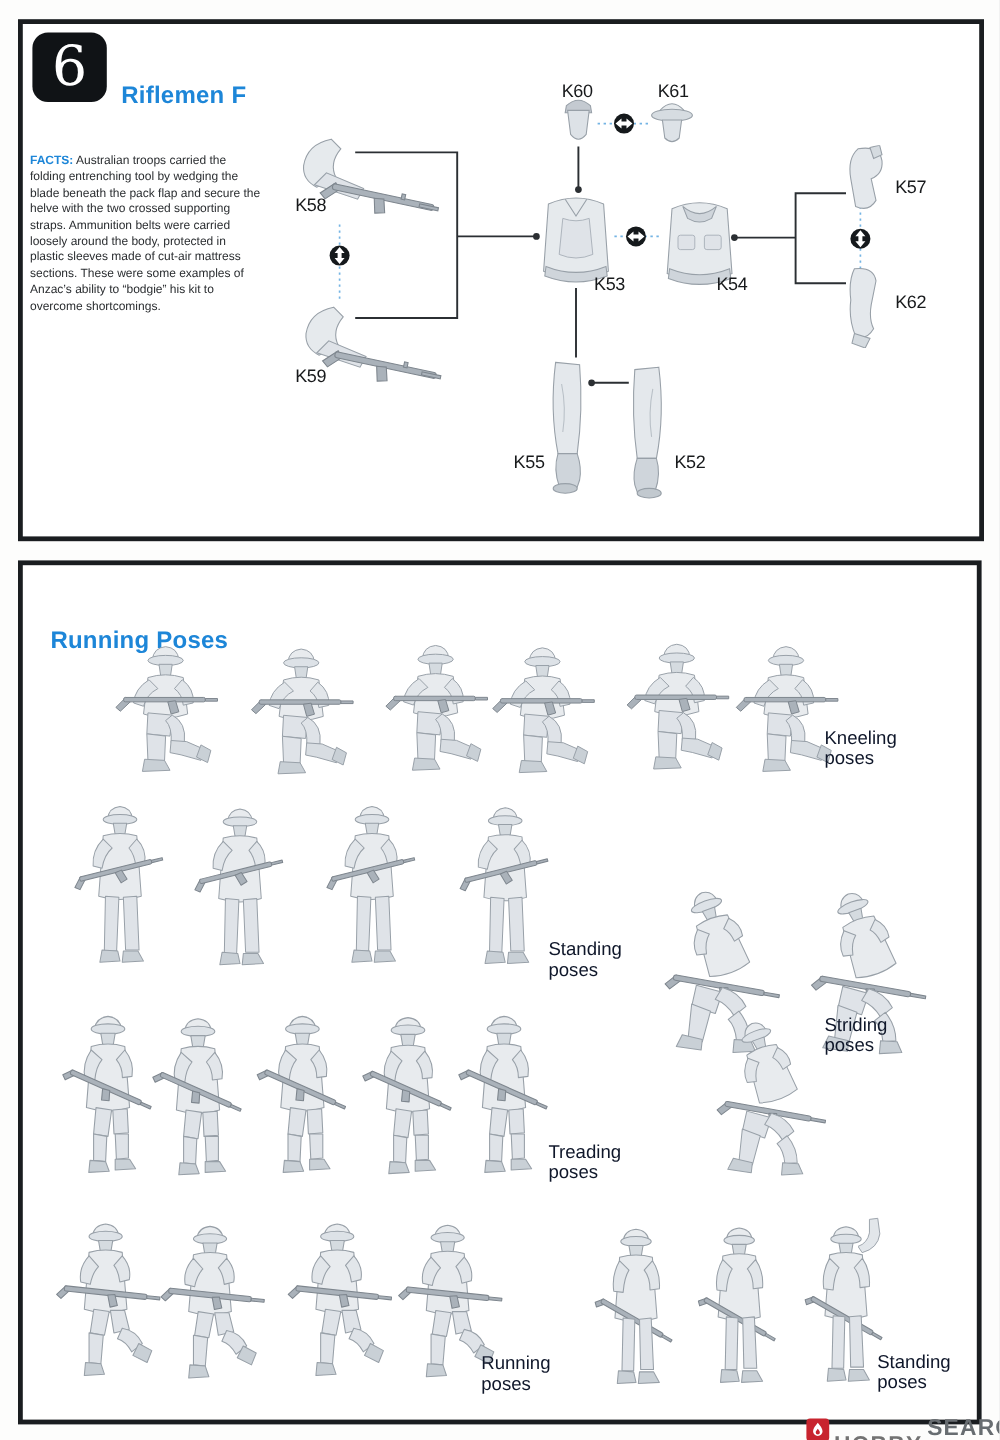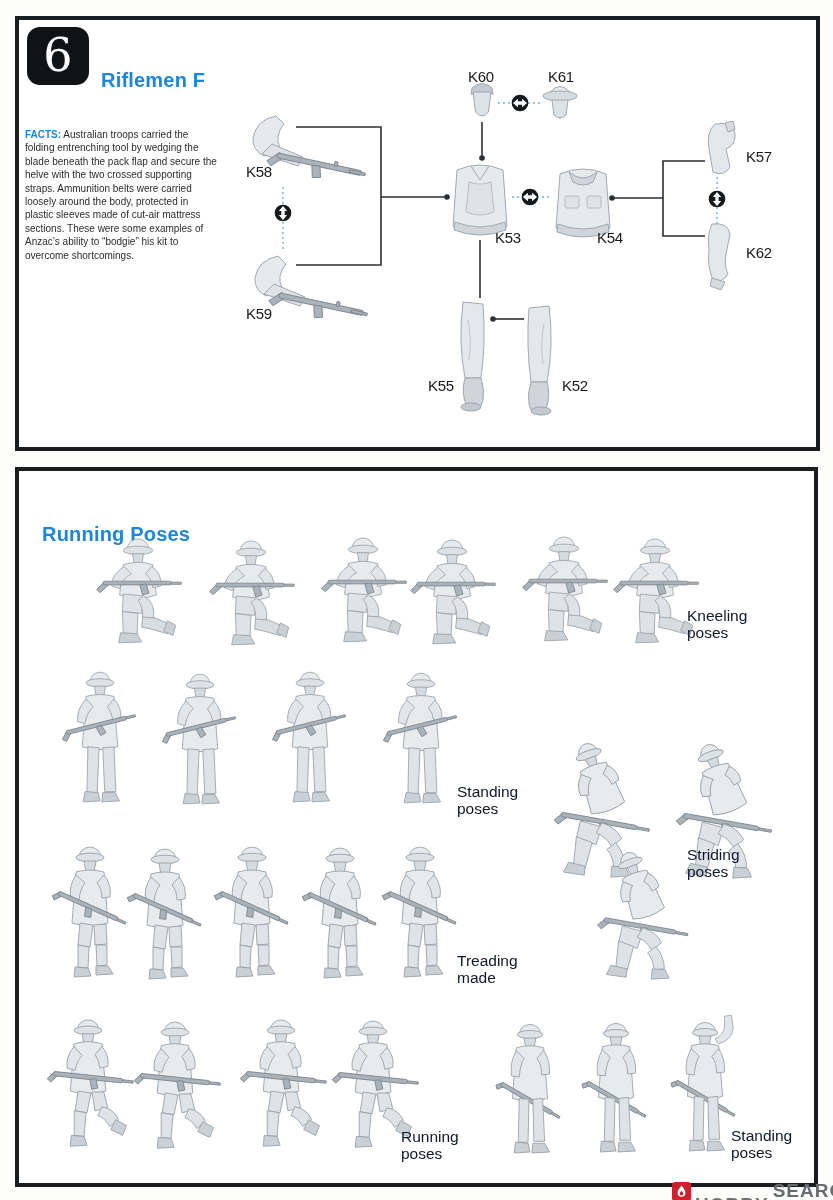--- a/index.html
+++ b/index.html
@@ -383,21 +383,21 @@
   <svg class="fig" style="left:212px;top:845px" width="80" height="150">
       <use href="#s-tread"></use>
     </svg>
   <svg class="fig" style="left:300px;top:846px" width="80" height="150">
       <use href="#s-tread"></use>
     </svg>
   <svg class="fig" style="left:380px;top:845px" width="80" height="150">
       <use href="#s-tread"></use>
     </svg>
   <div class="plabel" style="left:457px;top:952px">Treading
-made</div>
+poses</div>
 
   <svg class="fig" style="left:44px;top:1018px" width="92" height="148">
       <use href="#s-run"></use>
     </svg>
   <svg class="fig" style="left:131px;top:1020px" width="92" height="148">
       <use href="#s-run"></use>
     </svg>
   <svg class="fig" style="left:237px;top:1018px" width="92" height="148">
       <use href="#s-run"></use>
     </svg>

